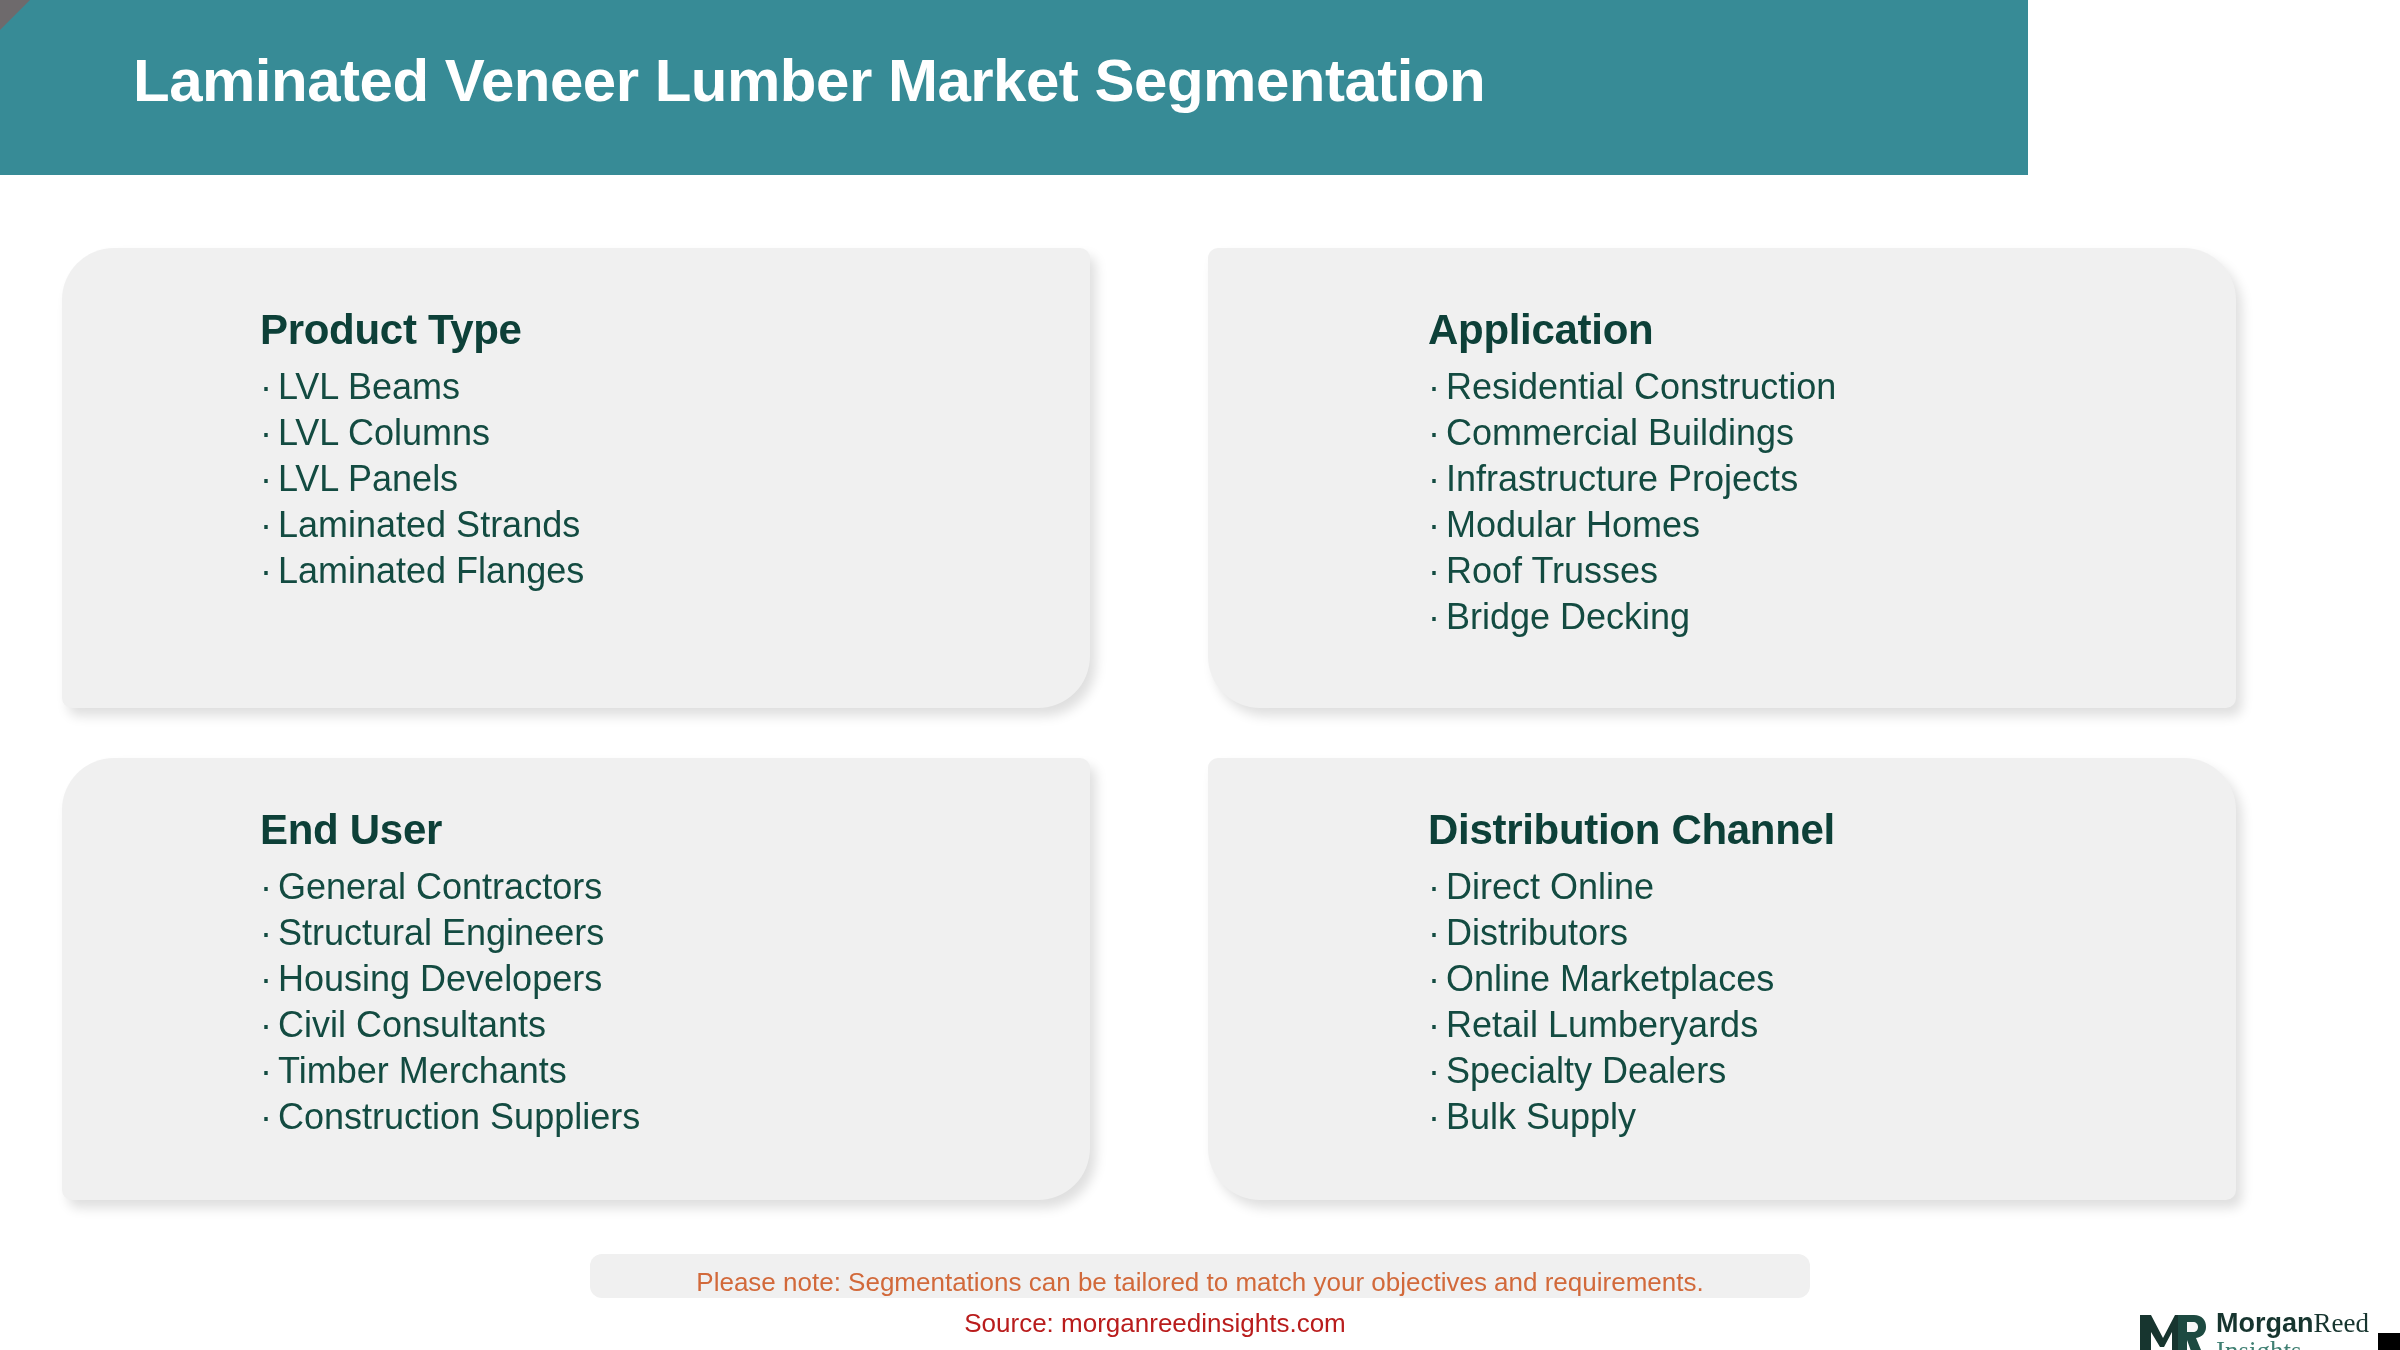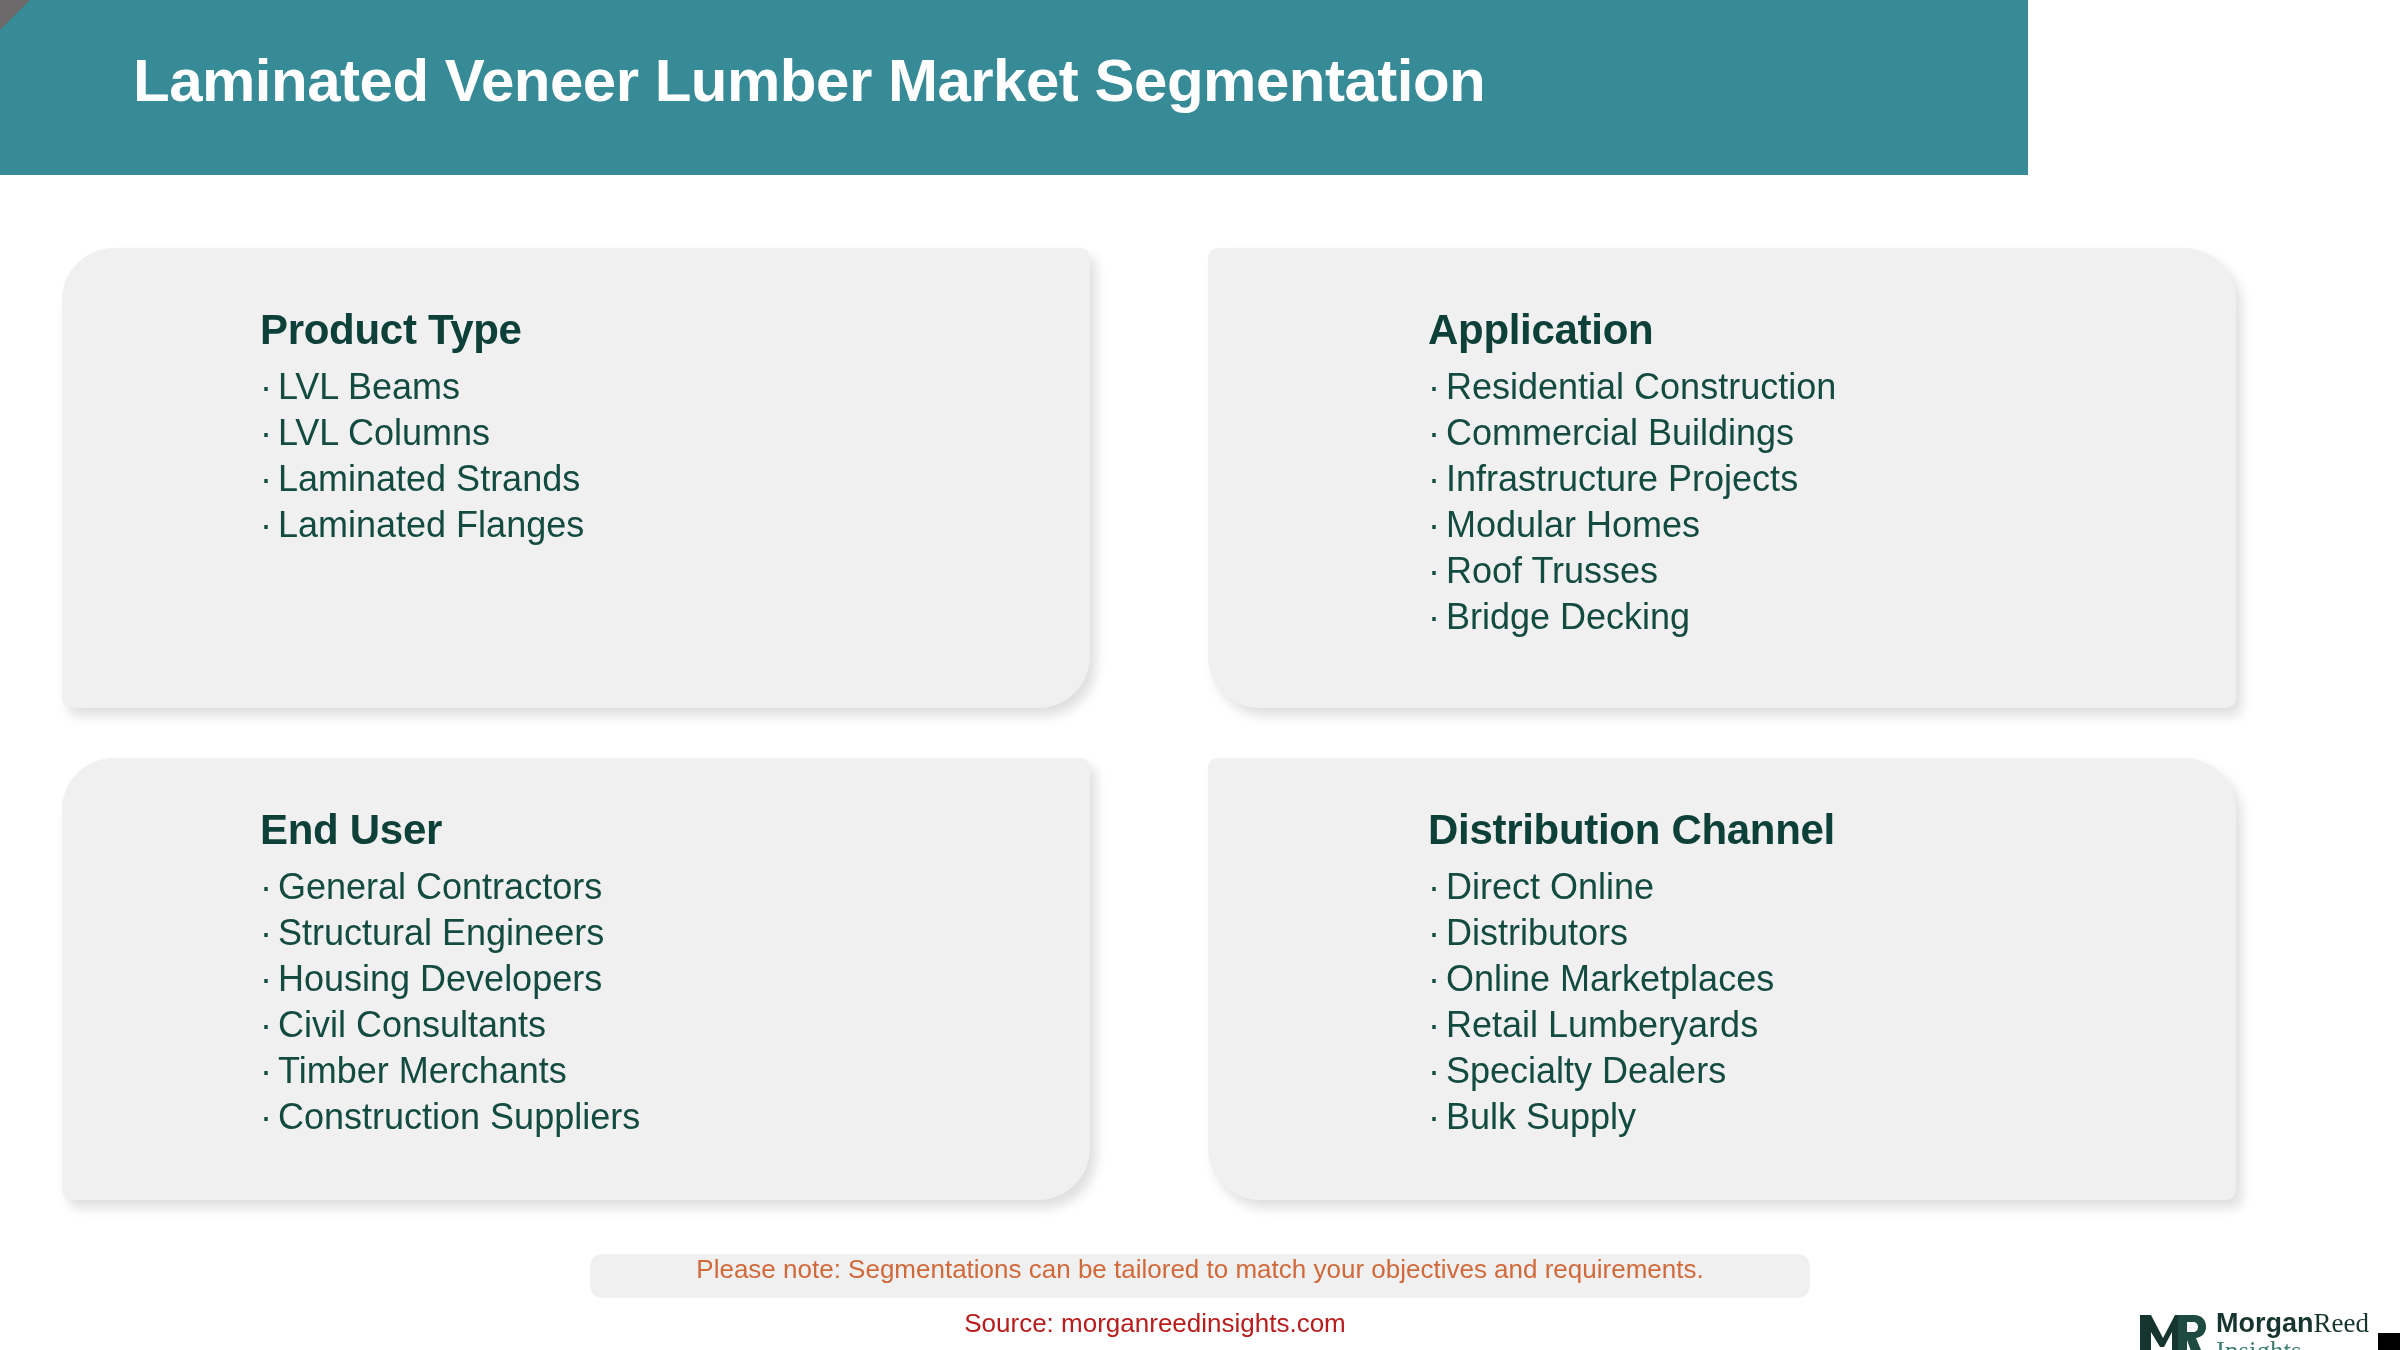--- a/index.html
+++ b/index.html
@@ -108,21 +108,21 @@
   
   .note-box {
     position: absolute;
     left: 590px;
     top: 1254px;
     width: 1220px;
     height: 44px;
     background: #f0f0f0;
     border-radius: 12px;
     display: flex;
-    align-items: flex-start;
+    align-items: flex-end;
     justify-content: center;
     box-sizing: border-box;
   }
   .note-text {
     font-size: 26px;
     color: #d2693a;
     white-space: nowrap;
   }
   .source-text {
     position: absolute;
@@ -174,20 +174,21 @@
   <div class="header-title">Laminated Veneer Lumber Market Segmentation</div>
   <div class="corner-curl"></div>
 </div>
 
 <div class="card card-tl" id="card-product-type">
   <div class="card-inner">
     <div class="card-heading">Product Type</div>
     <ul class="card-list">
       <li><span class="bullet">·</span><span>LVL Beams</span></li>
       <li><span class="bullet">·</span><span>LVL Columns</span></li>
+      <li><span class="bullet">·</span><span>LVL Panels</span></li>
       <li><span class="bullet">·</span><span>Laminated Strands</span></li>
       <li><span class="bullet">·</span><span>Laminated Flanges</span></li>
     </ul>
   </div>
 </div>
 
 <div class="card card-tr" id="card-application">
   <div class="card-inner">
     <div class="card-heading">Application</div>
     <ul class="card-list">

